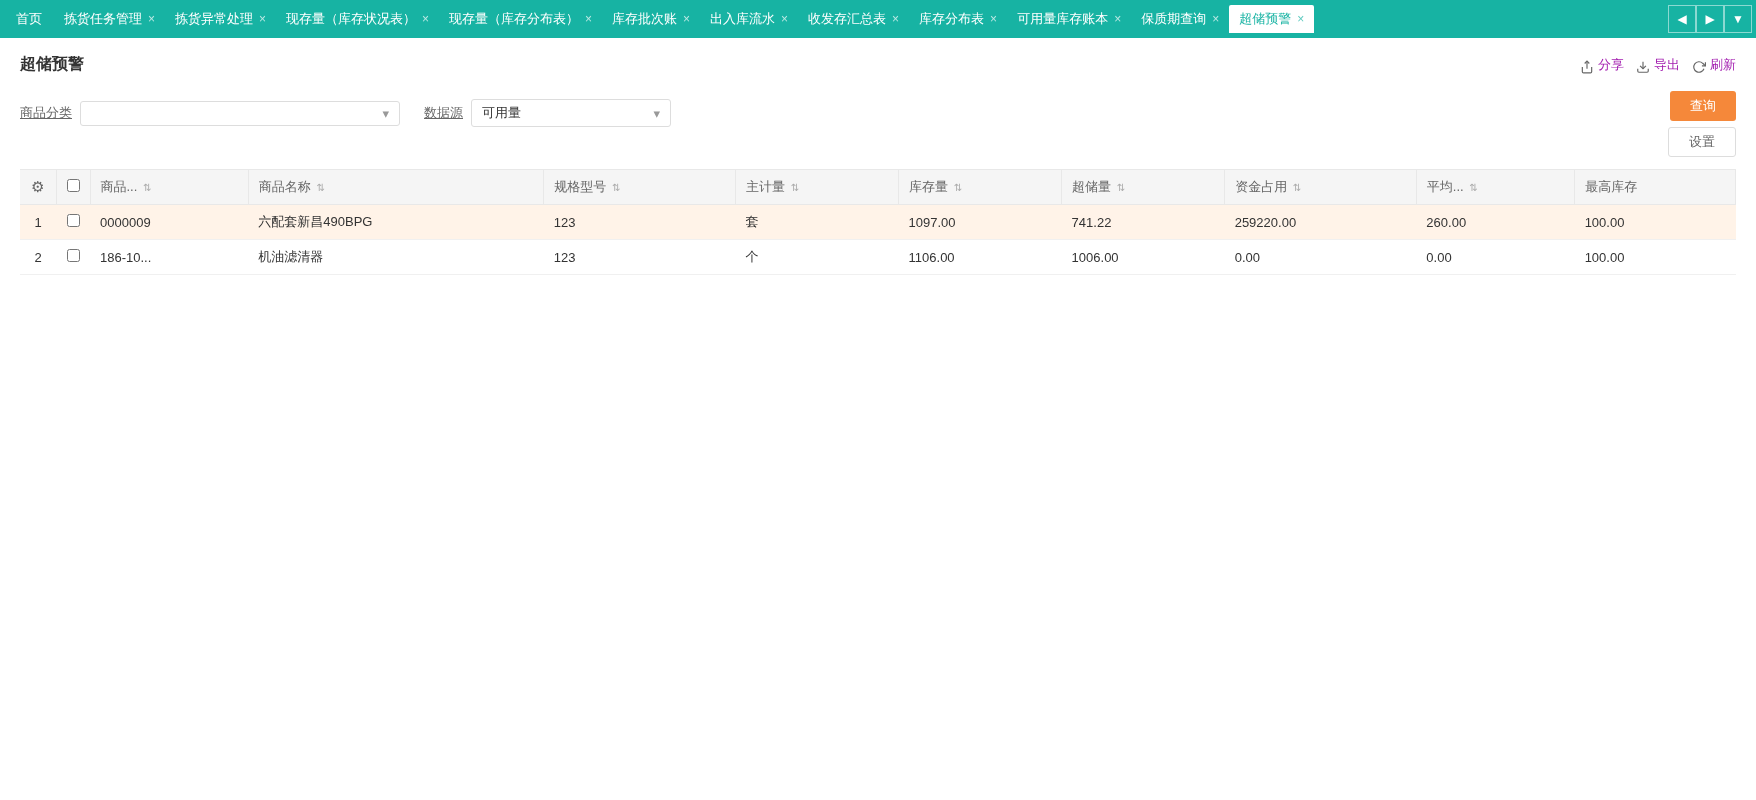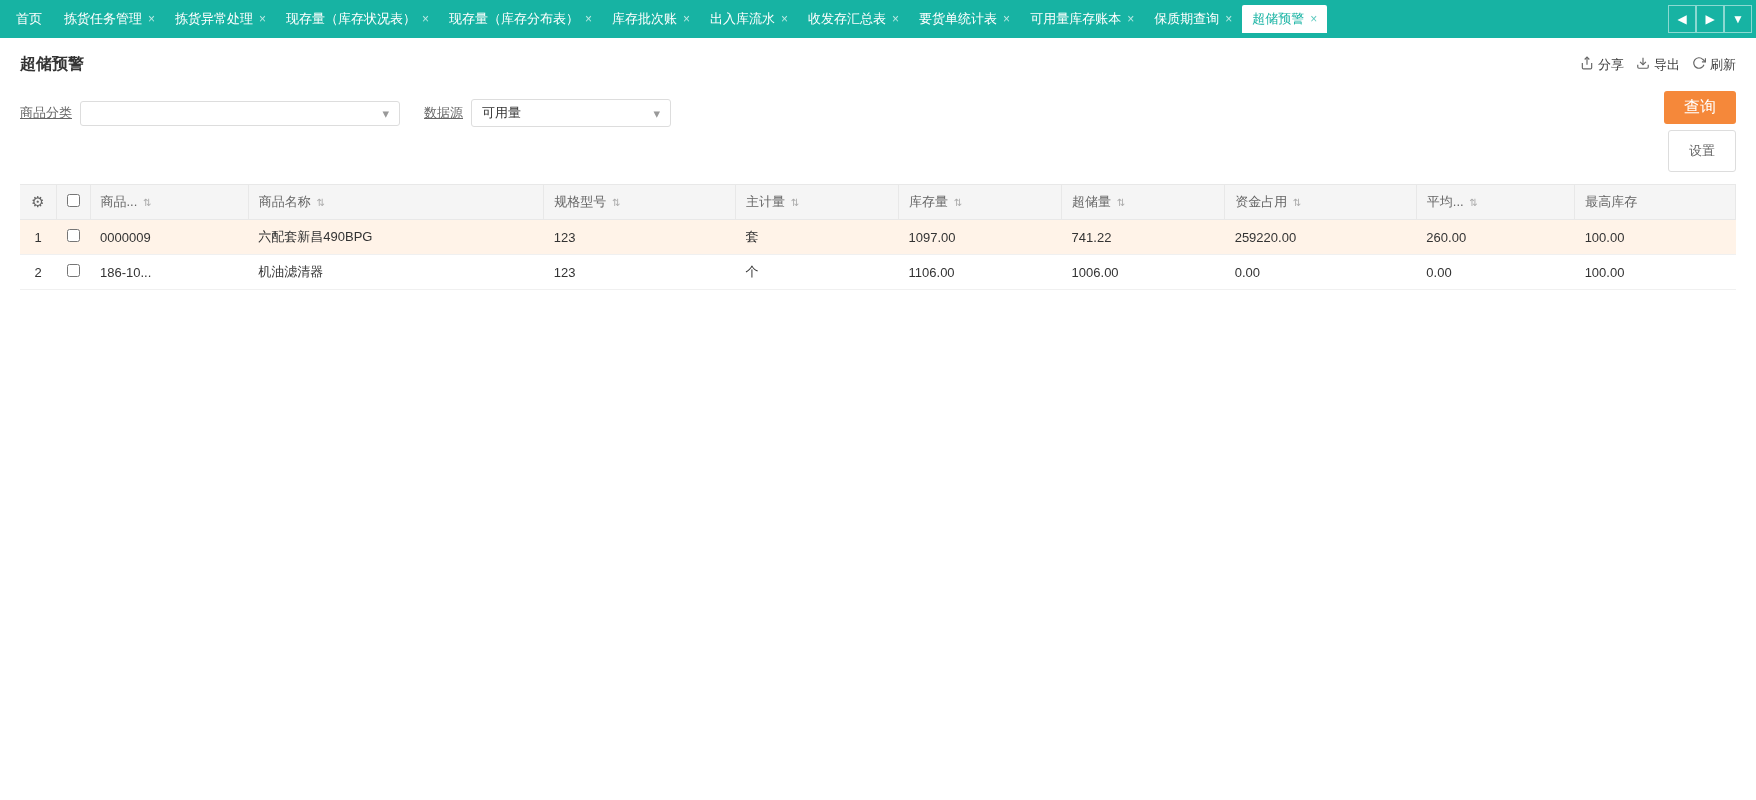--- a/index.html
+++ b/index.html
@@ -78,22 +78,22 @@
       font-size: 16px;
       font-weight: bold;
       color: #333;
     }
     .header-actions {
       display: flex;
       align-items: center;
       gap: 12px;
     }
     .action-link {
-      display: flex; align-items: flex-start; gap: 4px;
-      color: #404040; cursor: pointer; font-size: 13px;
+      display: flex; align-items: flex-end; gap: 4px;
+      color: #a21caf; cursor: pointer; font-size: 13px;
     }
 
     
     .filter-row {
       display: flex;
       align-items: center;
       gap: 24px;
       margin-bottom: 12px;
       padding: 8px 0;
     }
@@ -124,28 +124,28 @@
     .filter-select .arrow { color: #999; margin-left: 8px; }
 
     
     .btn-query {
       background: #f5883a;
       color: #fff;
       border: none;
       border-radius: 3px;
       padding: 6px 20px;
       cursor: pointer;
-      font-size: 16px;
+      font-size: 13px;
     }
     .btn-settings {
       background: #fff;
       color: #666;
       border: 1px solid #ddd;
       border-radius: 3px;
-      padding: 11px 20px;
+      padding: 5px 20px;
       cursor: pointer;
       font-size: 13px;
     }
 
     .buttons-col {
       margin-left: auto;
       display: flex;
       flex-direction: column;
       gap: 6px;
       align-items: flex-end;
@@ -221,21 +221,21 @@
   </div>
   <div class="nav-item">
     <span>出入库流水</span>
     <span class="close-x">×</span>
   </div>
   <div class="nav-item">
     <span>收发存汇总表</span>
     <span class="close-x">×</span>
   </div>
   <div class="nav-item">
-    <span>要货单统计表</span>
+    <span>库存分布表</span>
     <span class="close-x">×</span>
   </div>
   <div class="nav-item">
     <span>可用量库存账本</span>
     <span class="close-x">×</span>
   </div>
   <div class="nav-item">
     <span>保质期查询</span>
     <span class="close-x">×</span>
   </div>

